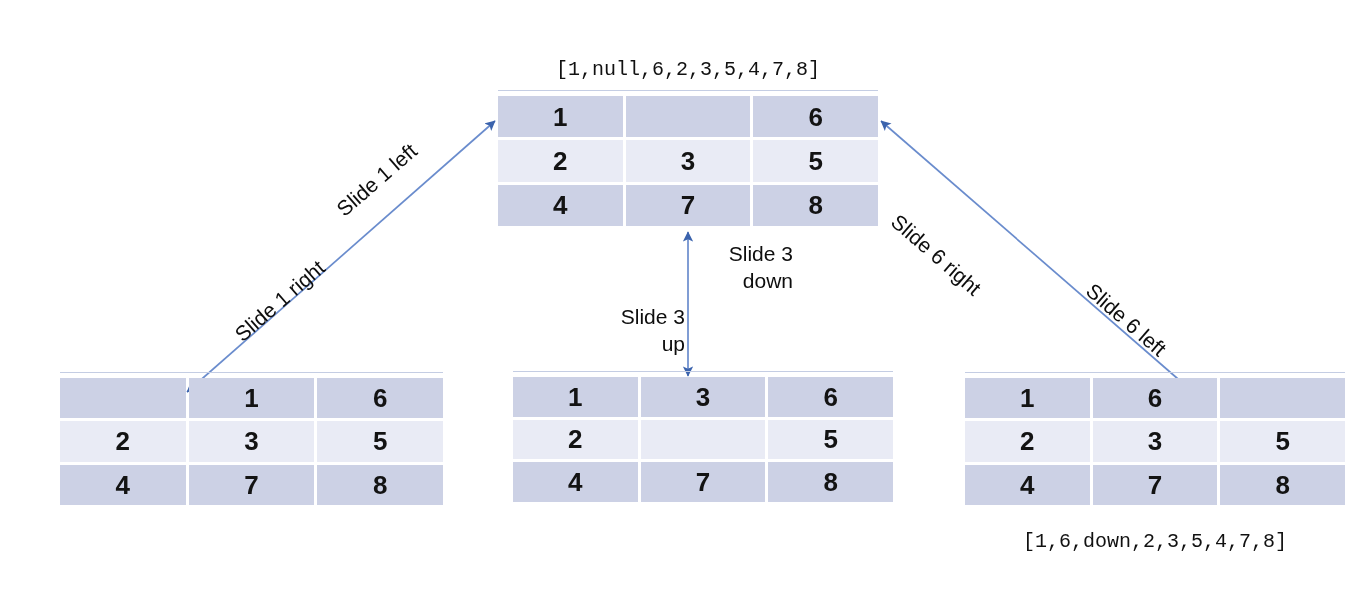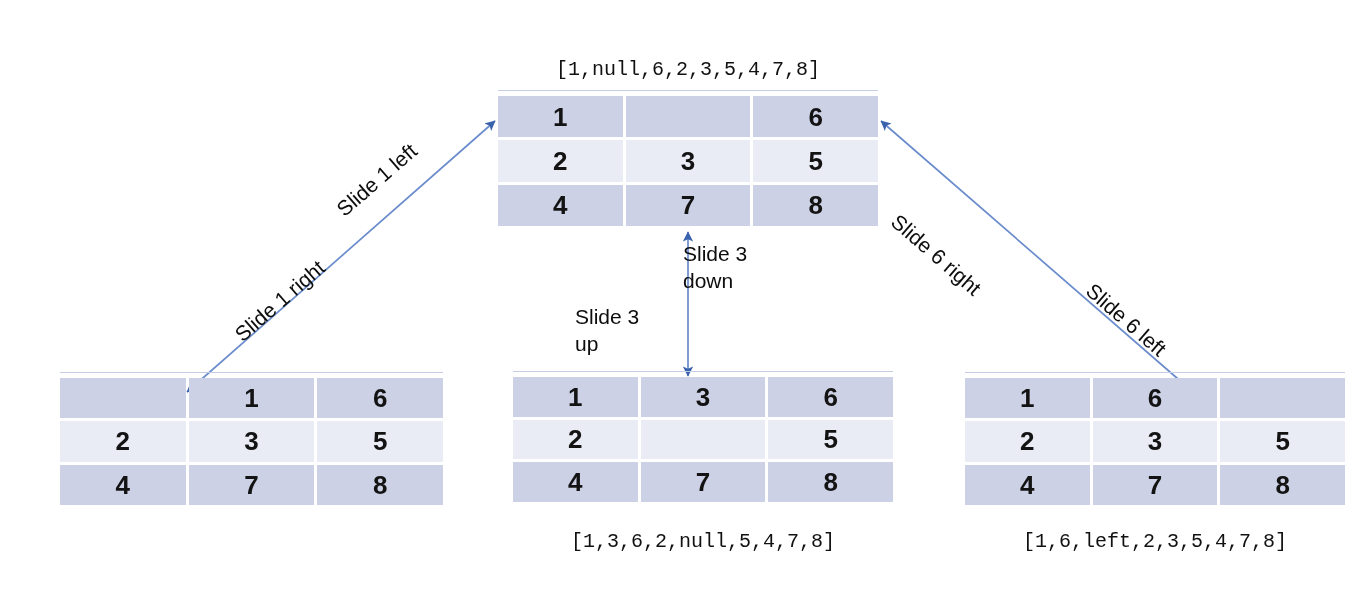--- a/index.html
+++ b/index.html
@@ -51,21 +51,21 @@
   
   .alabel{
     position:absolute;
     font-family:"Liberation Sans", sans-serif;
     font-size:21px;
     color:#0d0d0d;
     white-space:nowrap;
     transform-origin:50% 50%;
   }
   .alabel.two-line{
-    text-align:left;
+    text-align:right;
     white-space:normal;
     width:110px;
     line-height:1.28;
   }
 </style>
 </head>
 <body>
 
 <div id="stage">
 
@@ -128,37 +128,36 @@
       <div class="cell r0">3</div>
       <div class="cell r0">6</div>
       <div class="cell r1">2</div>
       <div class="cell r1"></div>
       <div class="cell r1">5</div>
       <div class="cell r2">4</div>
       <div class="cell r2">7</div>
       <div class="cell r2">8</div>
     </div>
   </div>
-  <div class="caption" style="left:498px;top:530px;width:380px;">[1,3,6,2,null,5,4,7,8]</div>
 
   <div class="board" style="left:950px;top:378px;width:380px;height:127px;">
     <div class="topline"></div>
     <div class="grid">
       <div class="cell r0">1</div>
       <div class="cell r0">6</div>
       <div class="cell r0"></div>
       <div class="cell r1">2</div>
       <div class="cell r1">3</div>
       <div class="cell r1">5</div>
       <div class="cell r2">4</div>
       <div class="cell r2">7</div>
       <div class="cell r2">8</div>
     </div>
   </div>
-  <div class="caption" style="left:950px;top:530px;width:380px;">[1,6,left,2,3,5,4,7,8]</div>
+  <div class="caption" style="left:950px;top:530px;width:380px;">[1,6,down,2,3,5,4,7,8]</div>
 
   <div class="alabel" style="left:362px;top:180px;transform:translate(-50%,-50%) rotate(-41deg);">Slide 1 left</div>
 
   <div class="alabel" style="left:265px;top:301px;transform:translate(-50%,-50%) rotate(-41deg);">Slide 1 right</div>
 
   <div class="alabel two-line" style="left:723px;top:268px;transform:translate(-50%,-50%);">Slide 3<br>down</div>
 
   <div class="alabel two-line" style="left:615px;top:331px;transform:translate(-50%,-50%);">Slide 3<br>up</div>
 
   <div class="alabel" style="left:921px;top:255px;transform:translate(-50%,-50%) rotate(41deg);">Slide 6 right</div>

